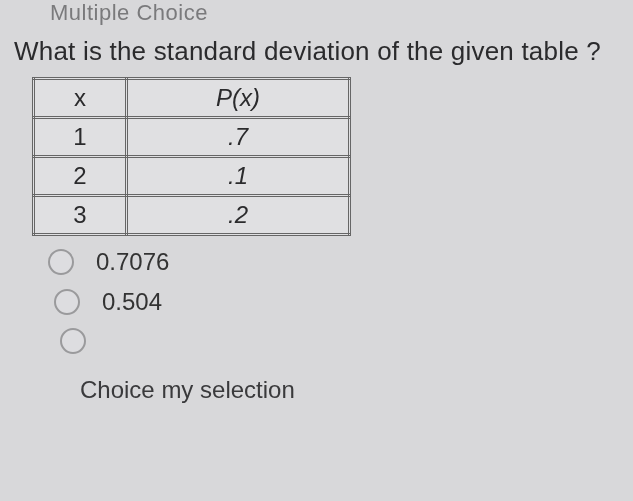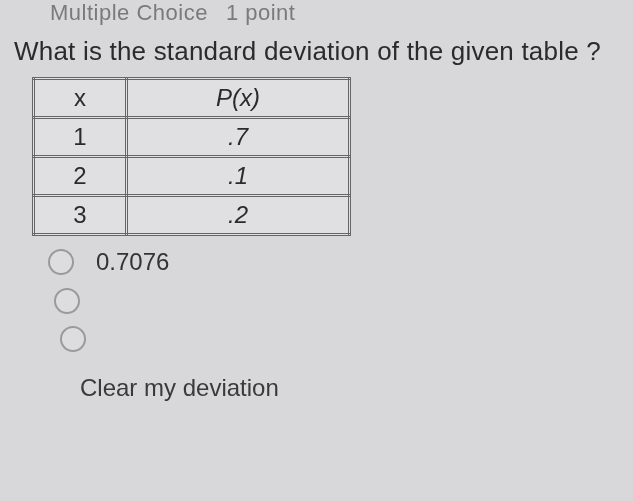--- a/index.html
+++ b/index.html
@@ -92,21 +92,20 @@
     cursor: pointer;
   }
 </style>
 </head>
 <body>
 
 <div class="page">
 
   <div class="meta-row">
     <span class="type">Multiple Choice</span>
-    <span class="points">1 point</span>
   </div>
 
   <div class="question-text">What is the standard deviation of the given table ?</div>
 
   <table class="prob">
     <tbody>
         <tr>
       <th class="x">x</th>
       <th class="px">P(x)</th>
     </tr>
@@ -125,21 +124,22 @@
   </tbody>
     </table>
 
   <div class="options">
     <div class="option-row">
       <span class="radio"></span>
       <span class="option-label">0.7076</span>
     </div>
     <div class="option-row">
       <span class="radio"></span>
+      <span class="option-label">0.504</span>
     </div>
     <div class="option-row">
       <span class="radio"></span>
     </div>
   </div>
 
-  <div class="clear-link">Clear my deviation</div>
+  <div class="clear-link">Choice my selection</div>
 
 </div>
 
 </body></html>

